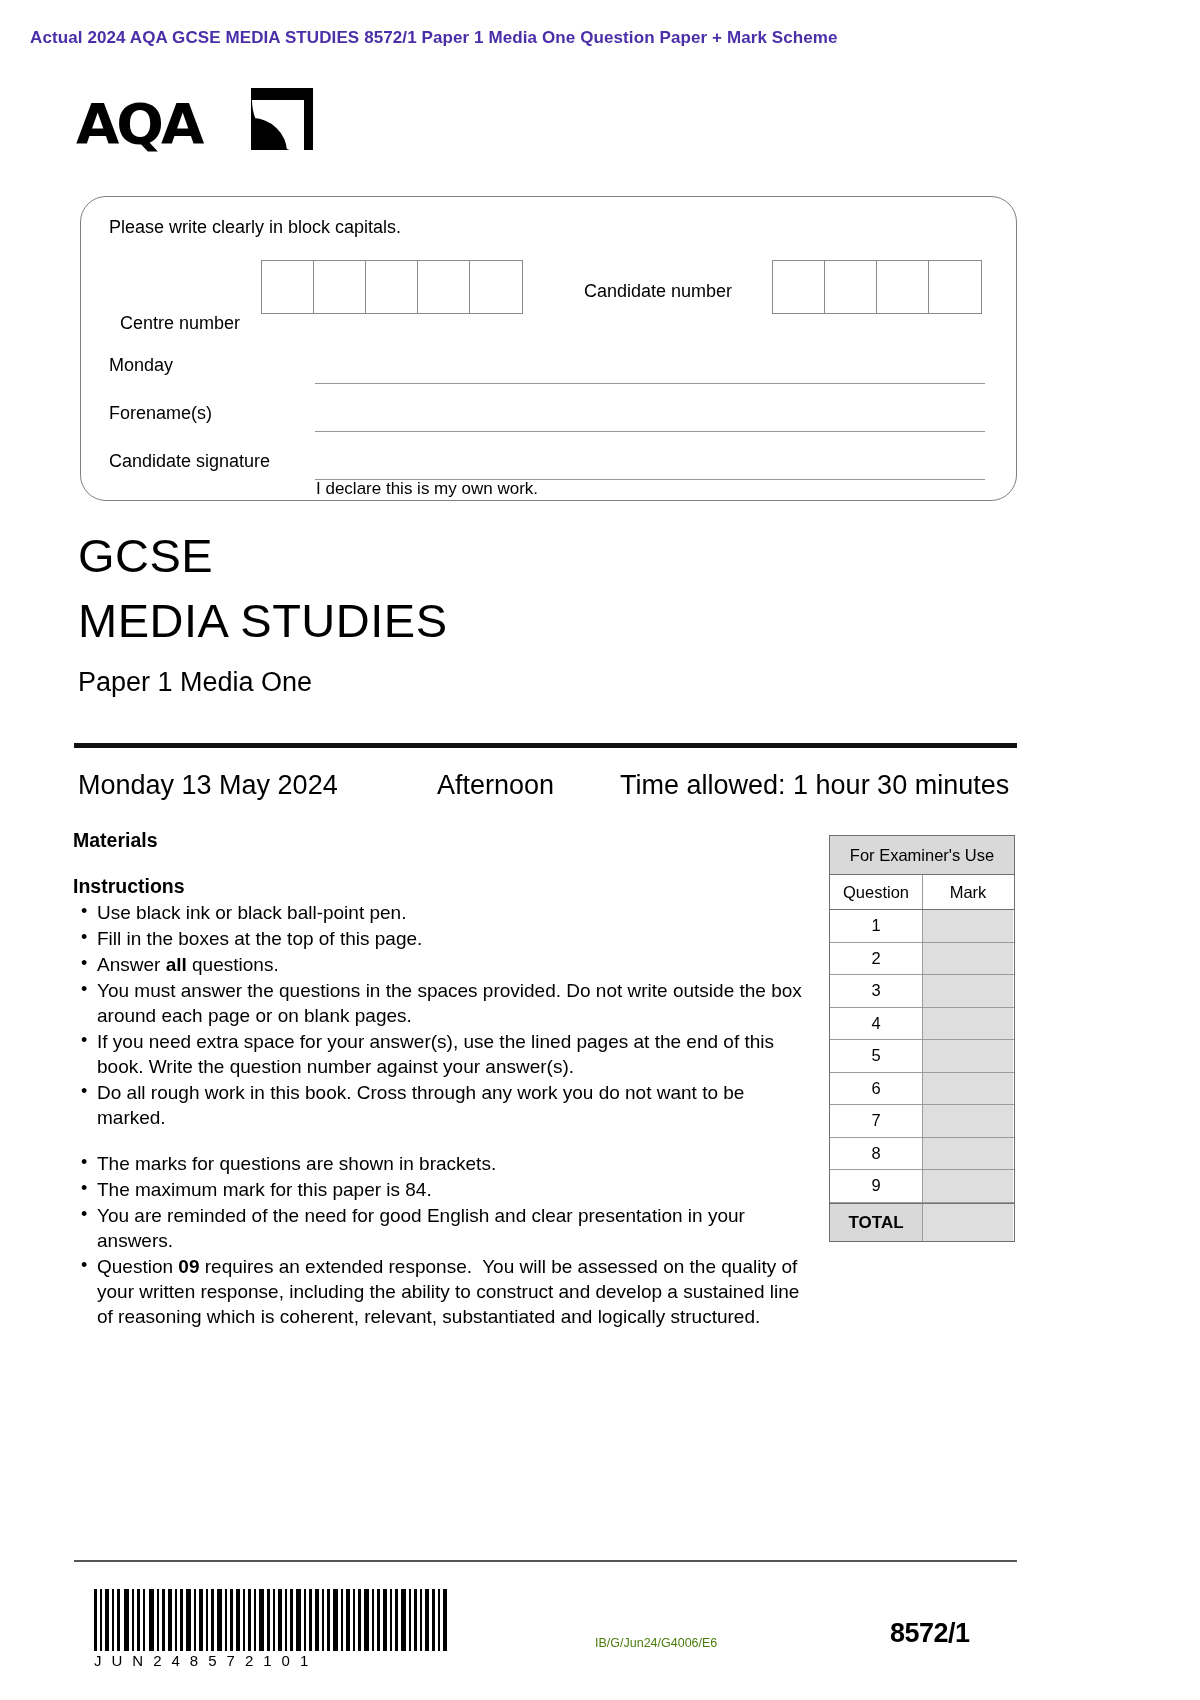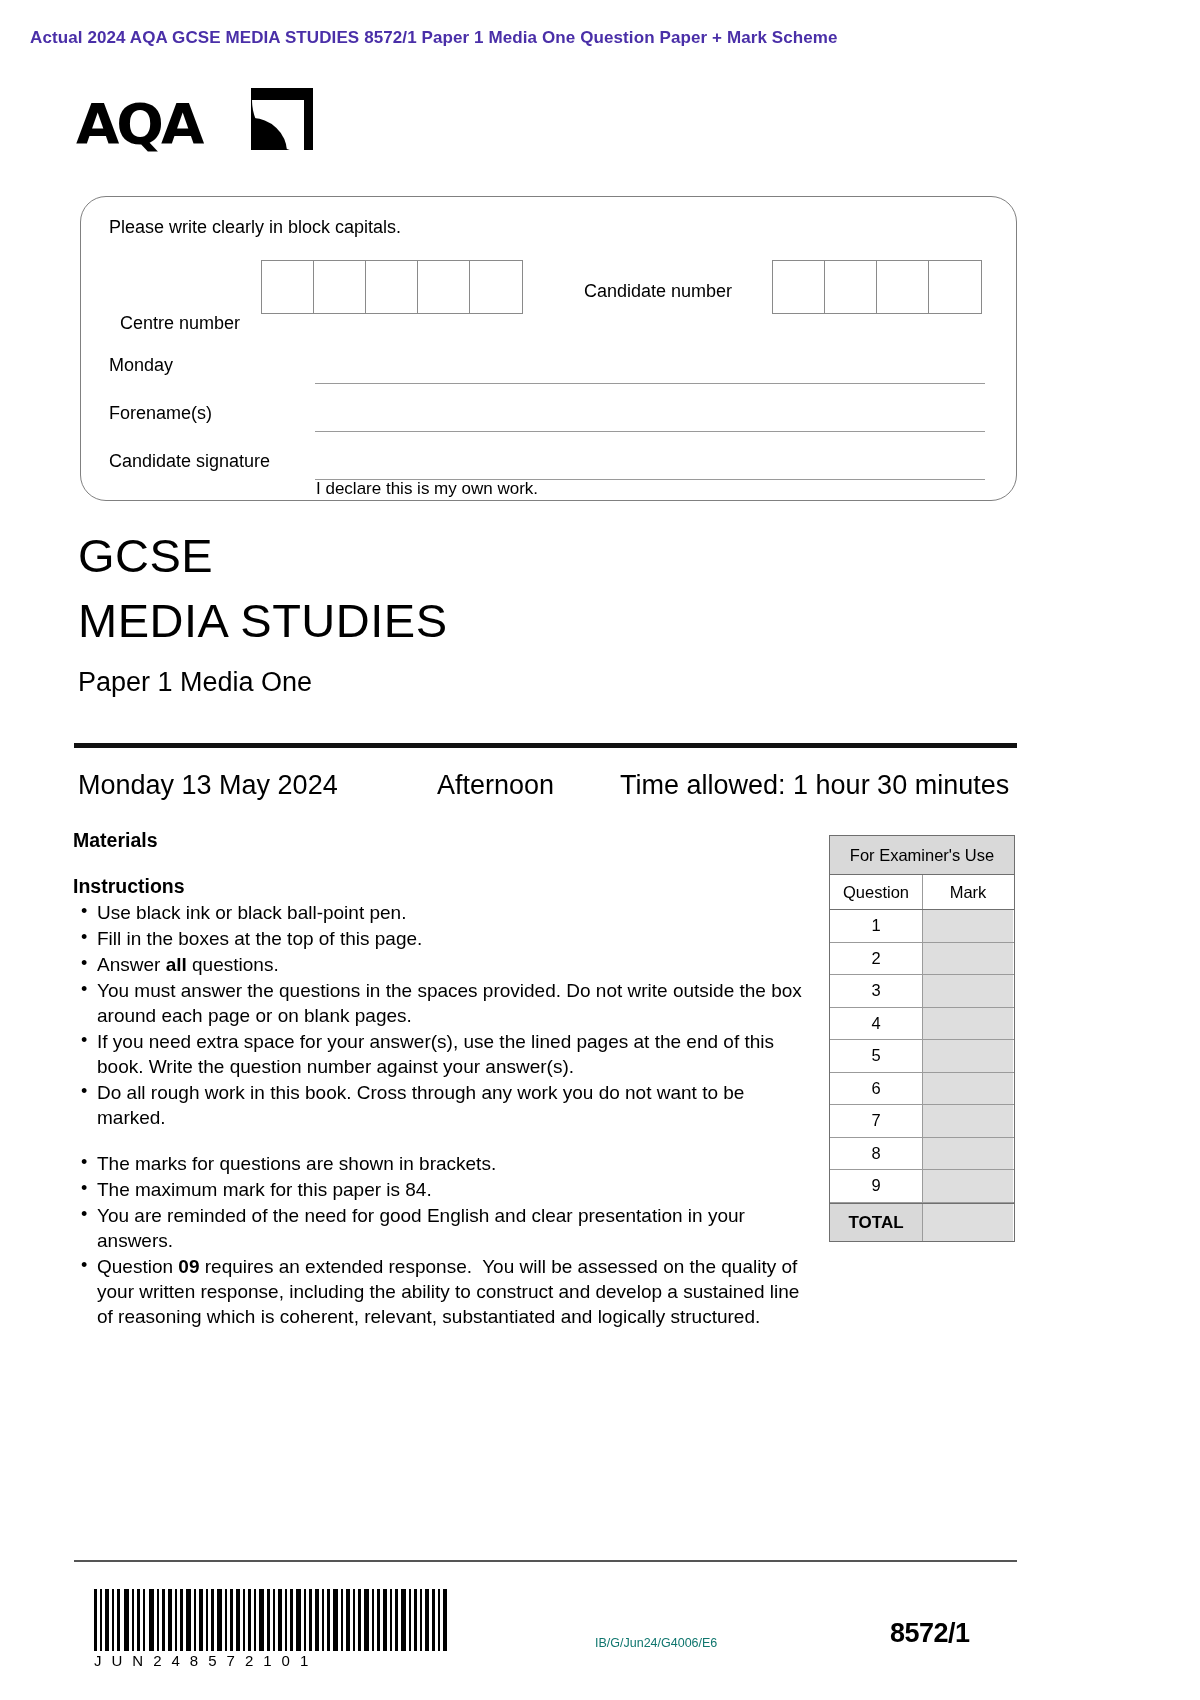--- a/index.html
+++ b/index.html
@@ -305,21 +305,21 @@
     width: 356px;
     font-size: 15px;
     letter-spacing: 10px;
     text-align: left;
   }
   .doc-code {
     position: absolute;
     left: 595px;
     top: 1636px;
     font-size: 12.5px;
-    color: #0f766e;
+    color: #4d7c0f;
   }
   .paper-code {
     position: absolute;
     left: 890px;
     top: 1618px;
     font-size: 27px;
     font-weight: bold;
     letter-spacing: -0.5px;
   }
   b.inline { font-weight: bold; }

